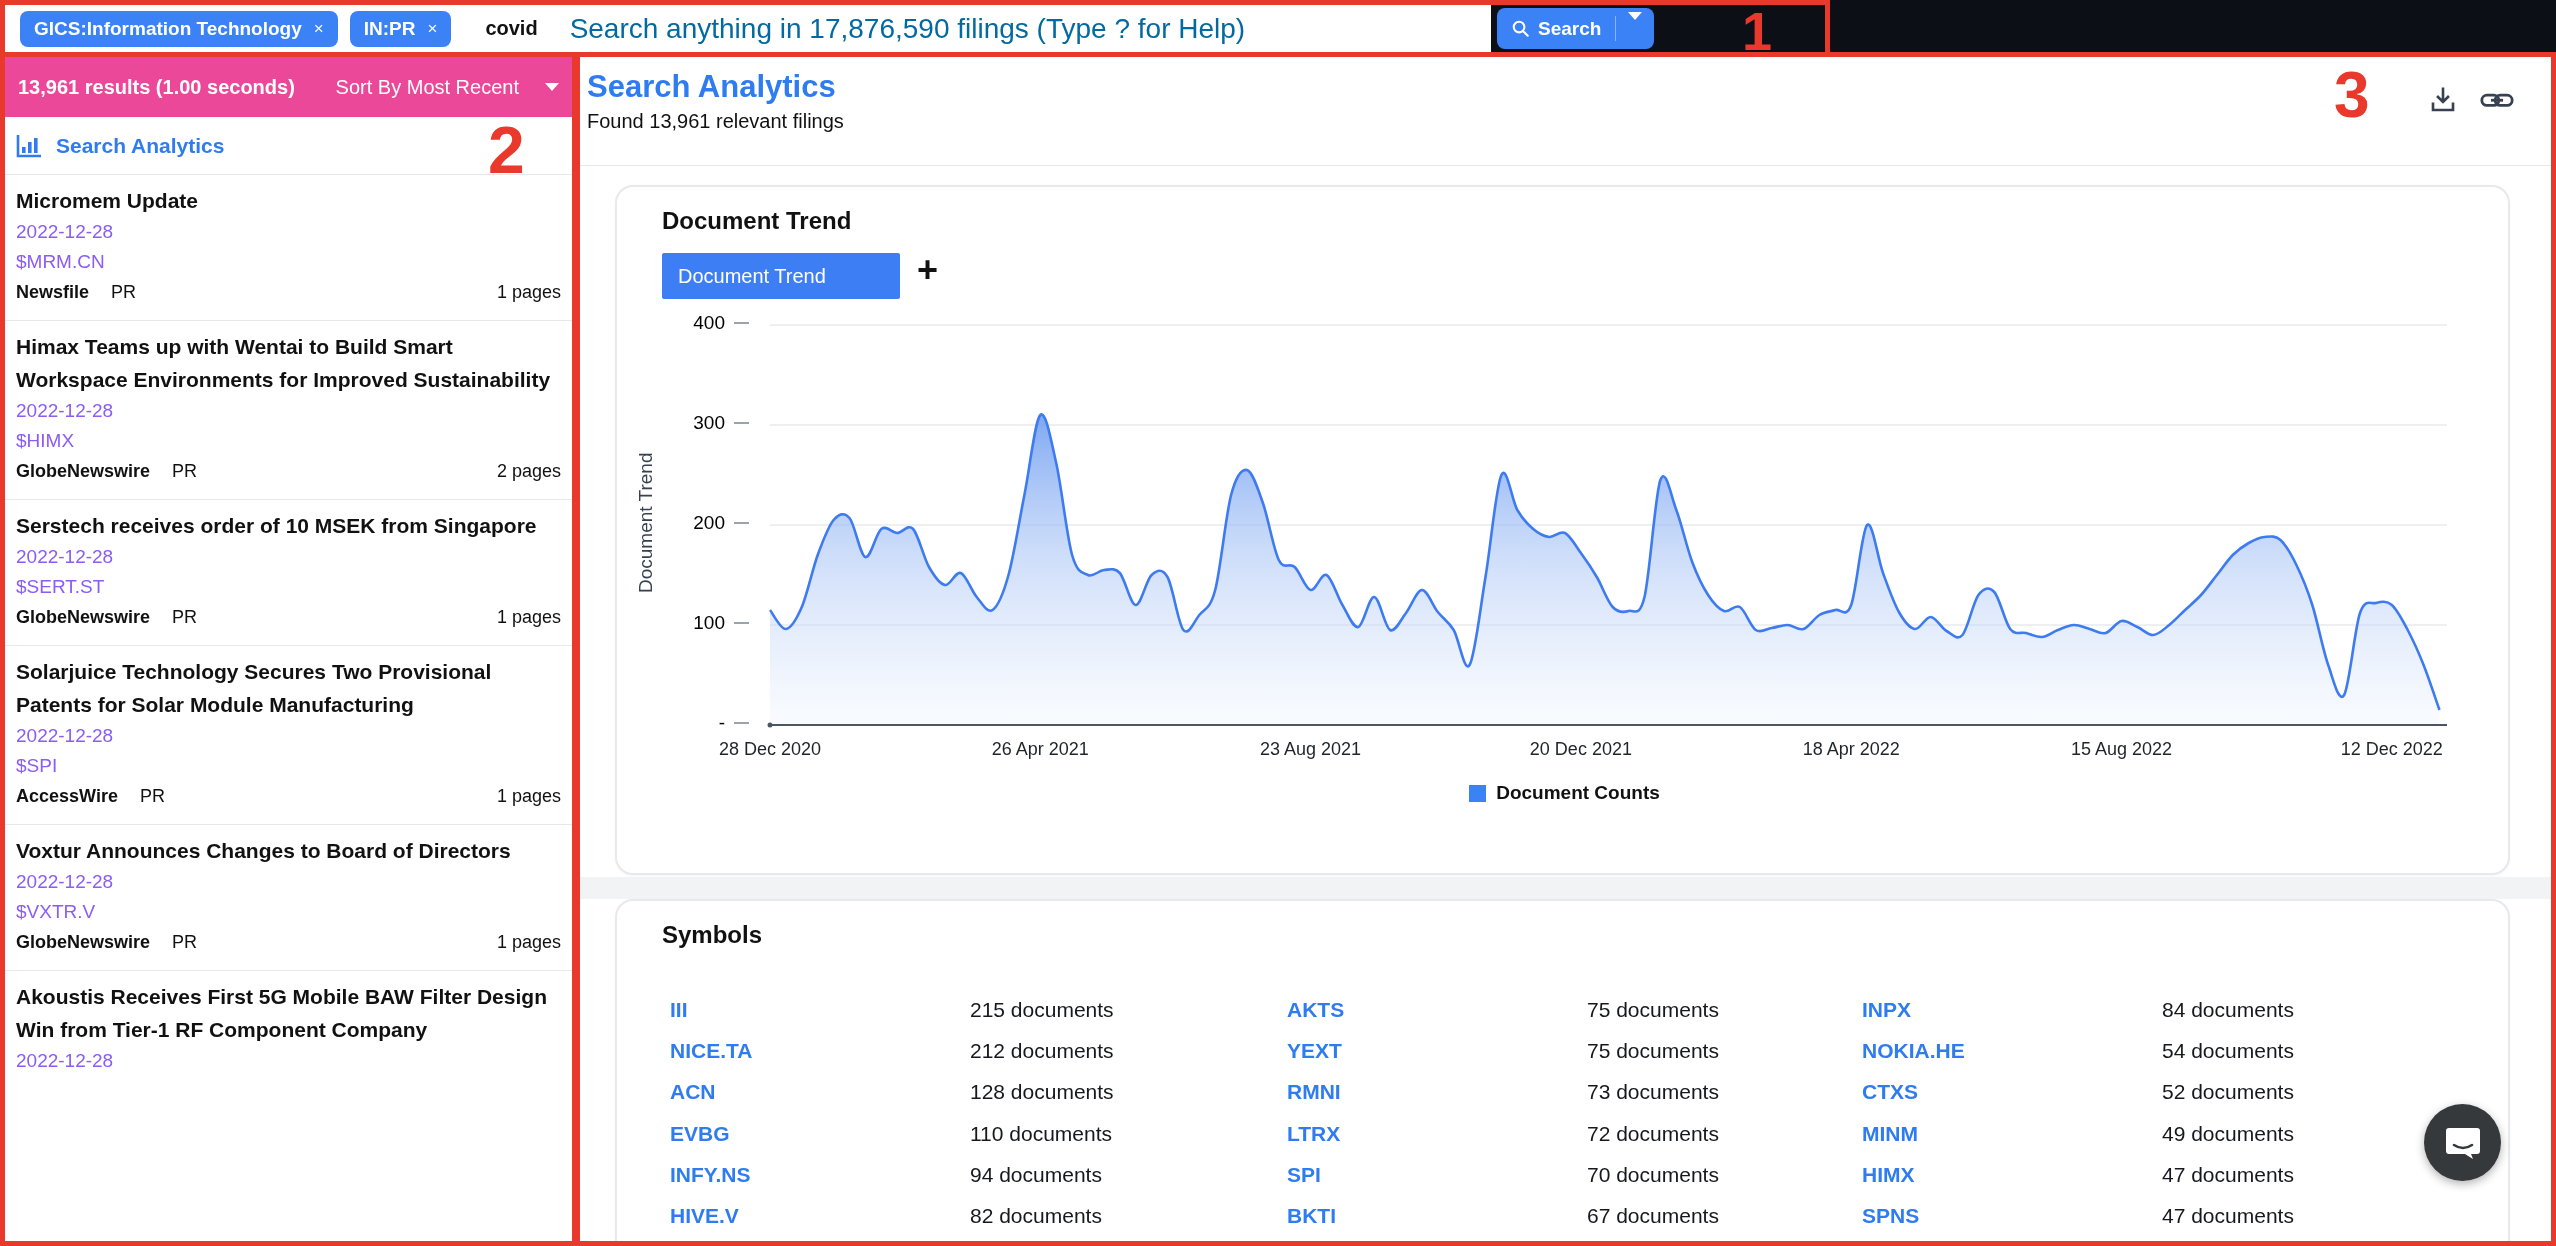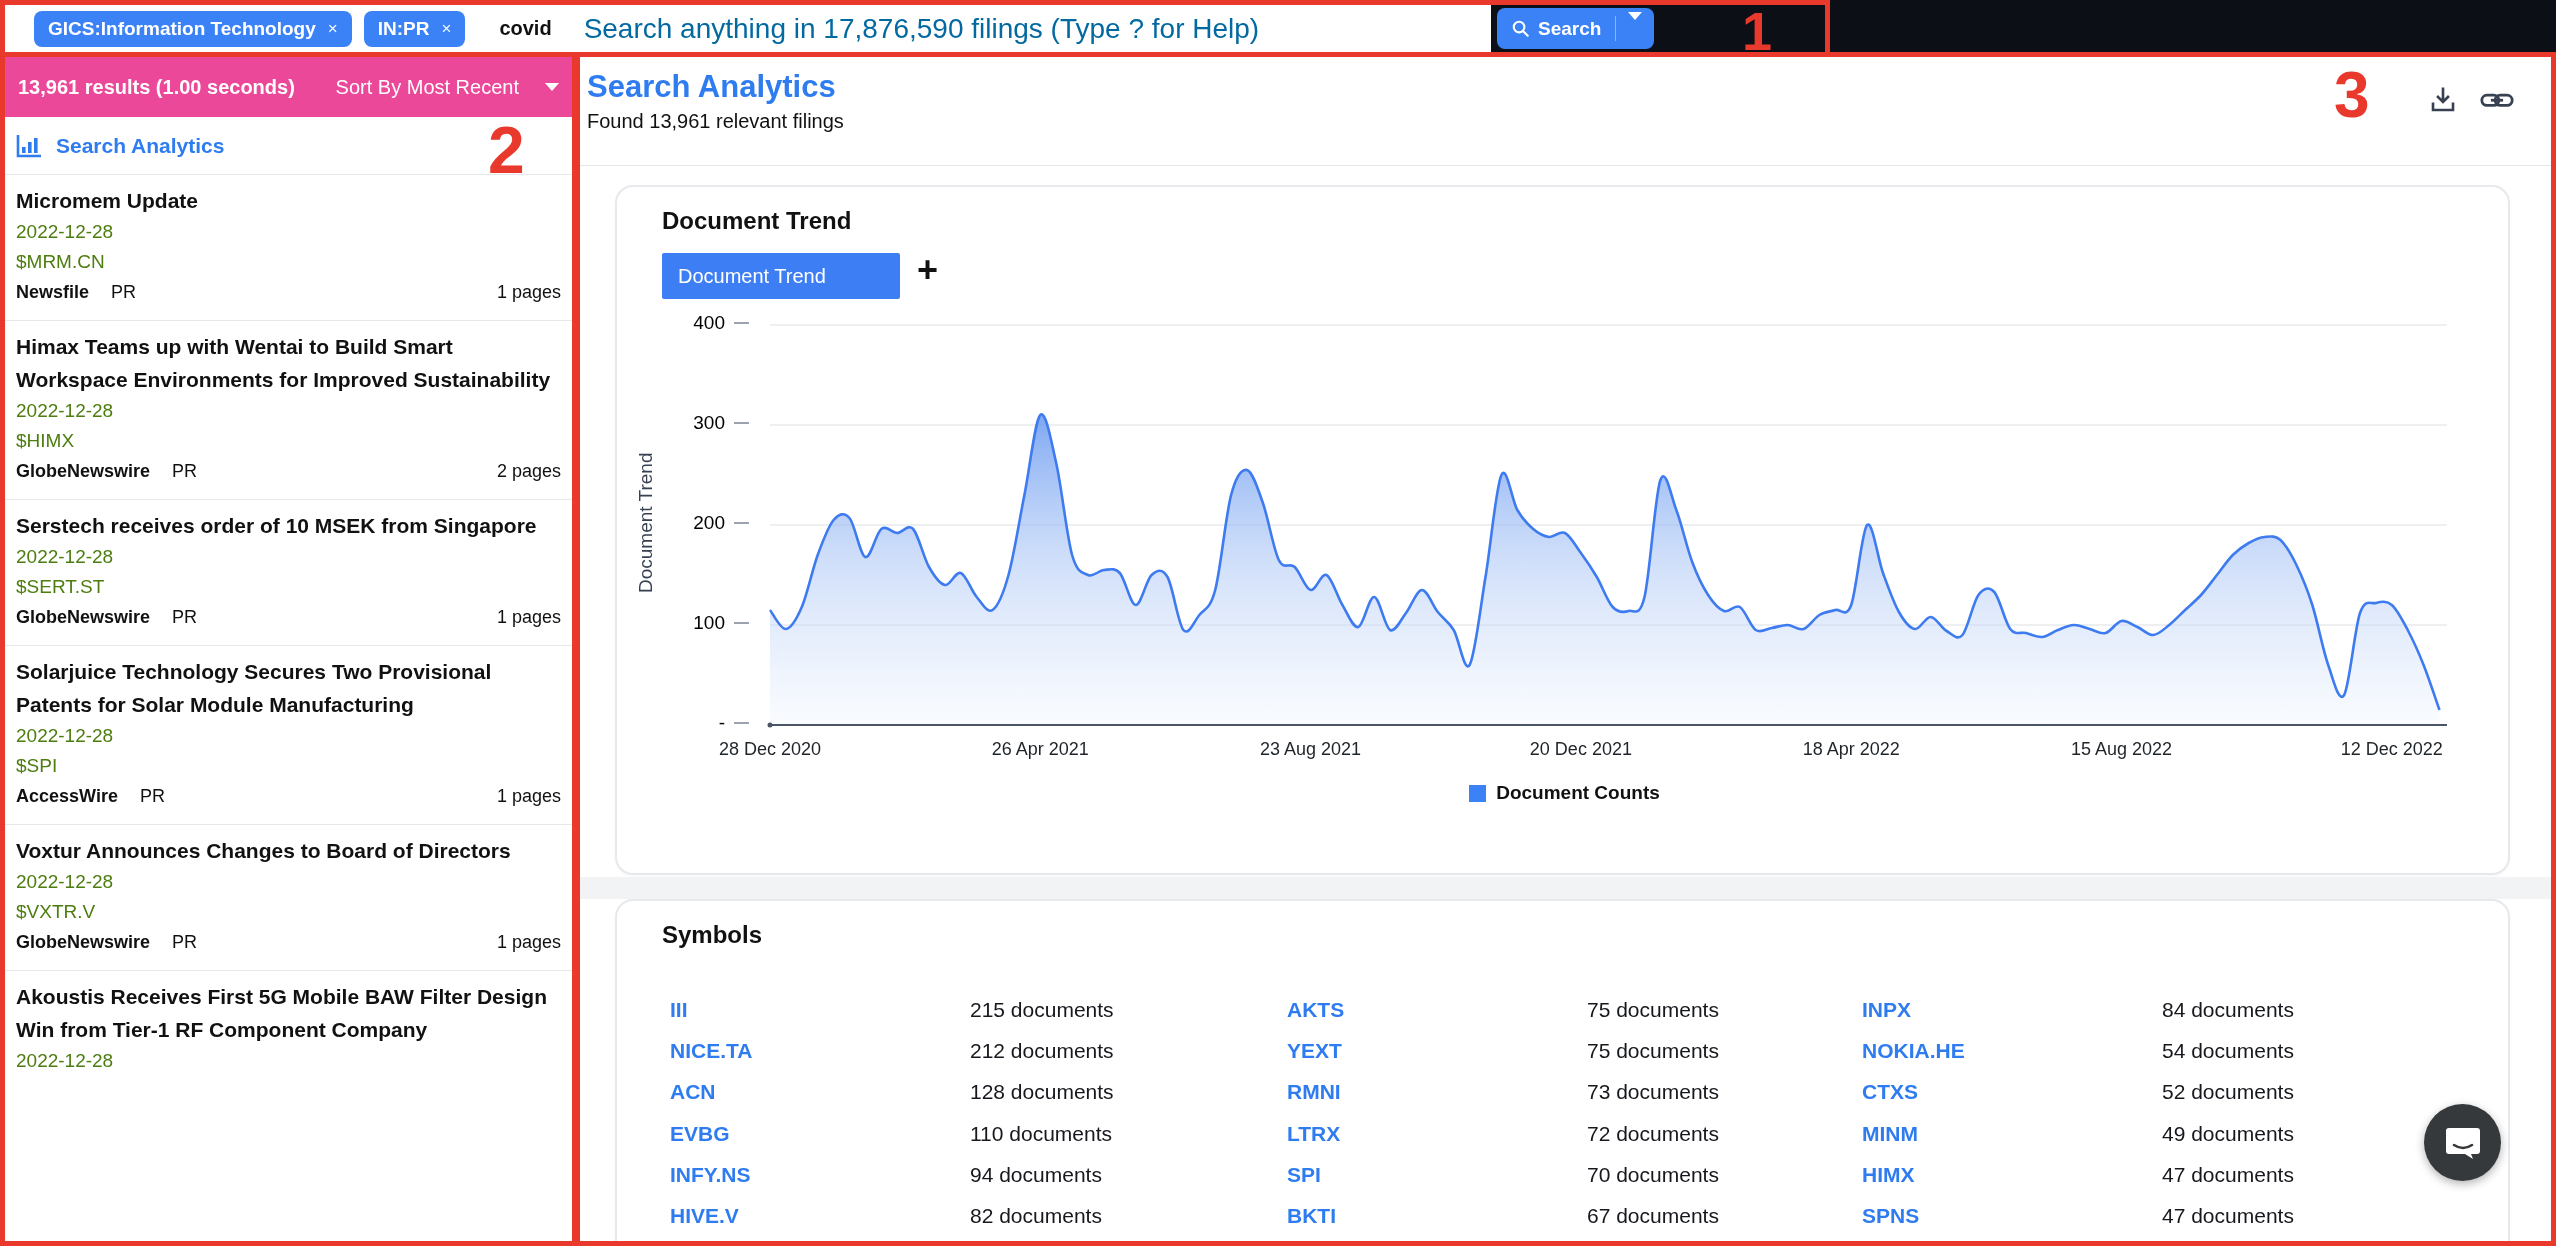--- a/index.html
+++ b/index.html
@@ -3,21 +3,21 @@
 <meta charset="utf-8">
 <style>
   * { box-sizing: border-box; margin: 0; padding: 0; }
   html,body { width:2556px; height:1246px; overflow:hidden; background:#0c1016;
     font-family:"Liberation Sans", sans-serif; }
   .page { position:relative; width:2556px; height:1246px; background:#0c1016; }
 
   
   .topbar { position:absolute; left:0; top:0; width:2556px; height:57px; background:#0c1016; }
   .topbar-white { position:absolute; left:0; top:0; width:1491px; height:57px; background:#ffffff;
-    display:flex; align-items:center; padding-left:34px; }
+    display:flex; align-items:center; padding-left:20px; }
   .chip { display:inline-flex; align-items:center; gap:12px; background:#3b82f6; color:#fff;
     font-size:19px; font-weight:bold; padding:7px 14px; border-radius:8px; margin-right:12px; cursor:pointer; }
   .chip .x { font-weight:400; font-size:17px; opacity:.95; cursor:pointer; }
   .query-text { font-size:20px; font-weight:bold; color:#111; margin-left:22px; }
   .placeholder { font-size:28px; color:#0369a1; margin-left:32px; }
   .search-btn { position:absolute; left:1497px; top:8px; height:41px; background:#3b82f6; border-radius:8px;
     display:flex; align-items:center; color:#fff; cursor:pointer; }
   .search-btn .main-part { display:flex; align-items:center; gap:8px; padding:0 14px; font-size:19px; font-weight:bold; }
   .search-btn .sep { width:1px; height:25px; background:rgba(255,255,255,.4); }
   .search-btn .caret-part { padding:0 12px; }
@@ -30,21 +30,21 @@
     justify-content:space-between; padding:0 18px; }
   .results-count { font-size:20px; font-weight:bold; }
   .sort-group { display:flex; align-items:center; gap:26px; cursor:pointer; }
   .sort-label { font-size:20px; }
   .analytics-row { height:58px; display:flex; align-items:center; gap:14px; padding:0 16px;
     border-bottom:1px solid #e6e8ea; cursor:pointer; }
   .analytics-row span { color:#2e7cf0; font-size:21px; font-weight:bold; }
   .filing { padding:9px 16px 12px 16px; cursor:pointer; }
   .filing + .filing { border-top:1px solid #e6e8ea; }
   .filing .f-title { font-size:21px; font-weight:bold; color:#111; line-height:33px; }
-  .filing .f-meta { font-size:19px; color:#4d7c0f; line-height:30px; }
+  .filing .f-meta { font-size:19px; color:#8b5cf6; line-height:30px; }
   .filing .f-bottom { display:flex; align-items:center; font-size:18px; color:#111; line-height:31px; }
   .filing .f-source { font-weight:bold; }
   .filing .f-type { margin-left:22px; }
   .filing .f-pages { margin-left:auto; }
 
   
   .main { position:absolute; left:577px; top:57px; width:1979px; height:1189px; background:#fff; overflow:hidden; }
   .main-title { position:absolute; left:10px; top:12px; font-size:31px; font-weight:bold; color:#2e7cf0; }
   .main-sub { position:absolute; left:10px; top:53px; font-size:20px; color:#111; }
   .head-icons { position:absolute; right:42px; top:28px; display:flex; gap:22px; }

